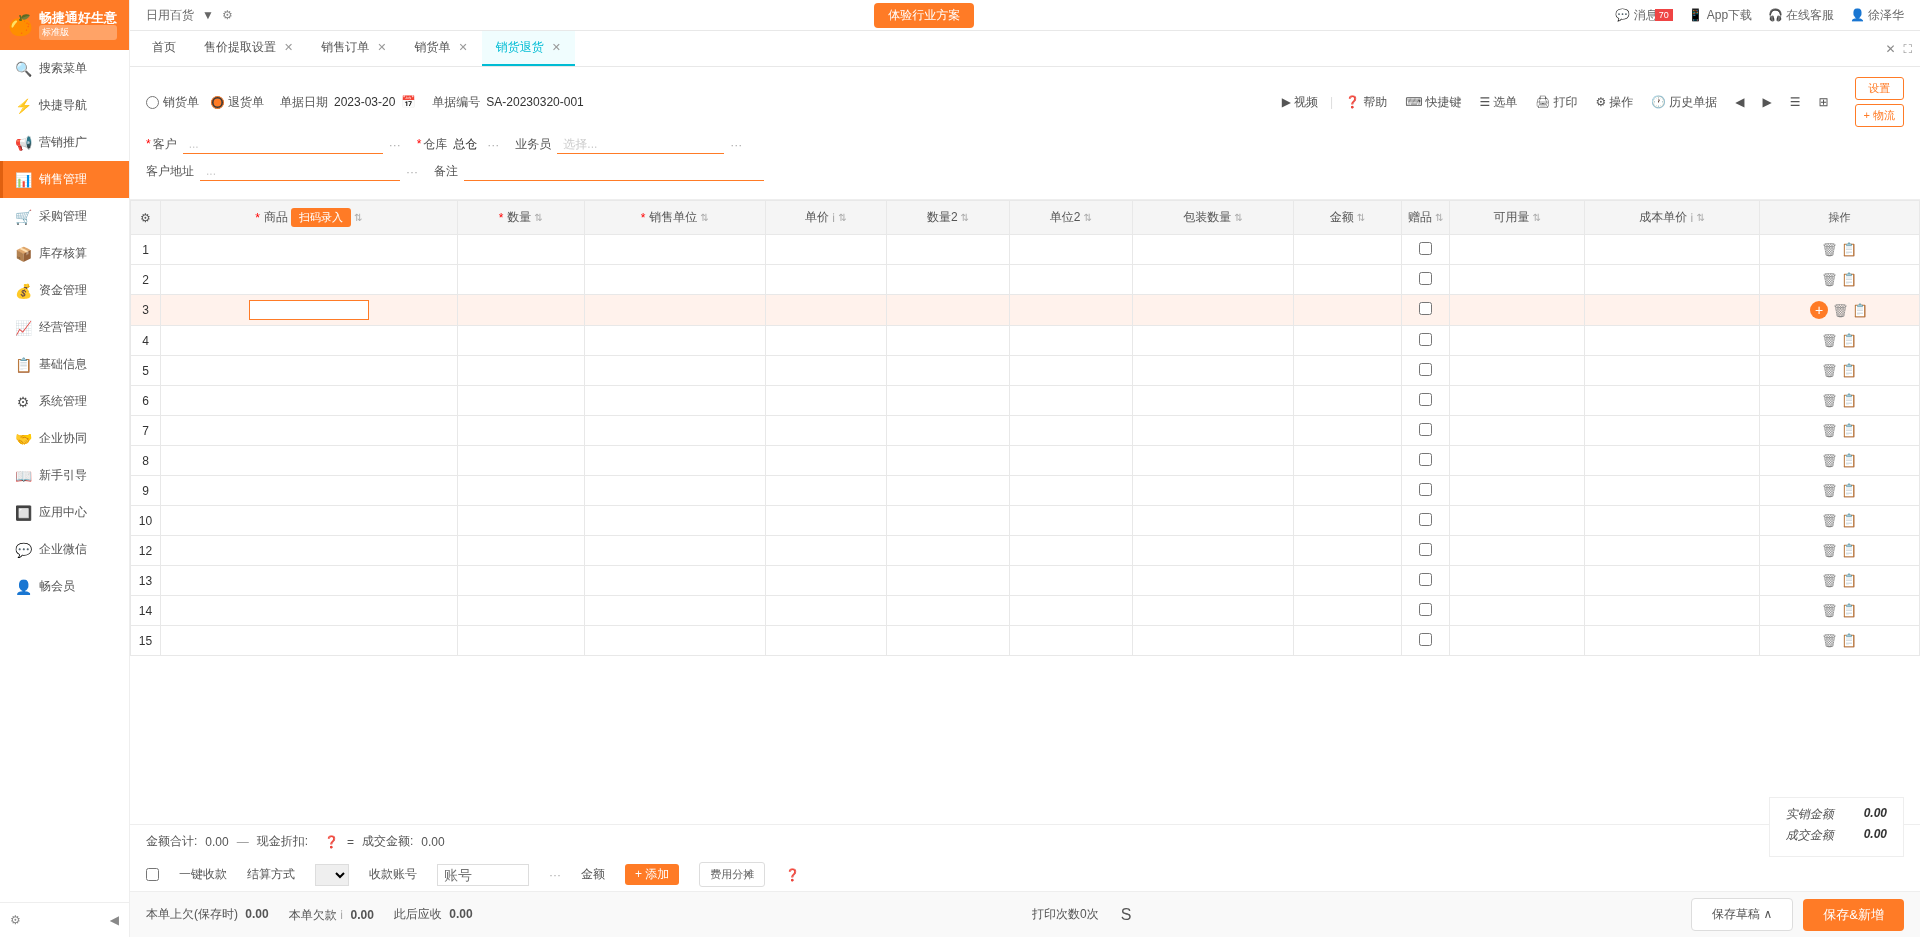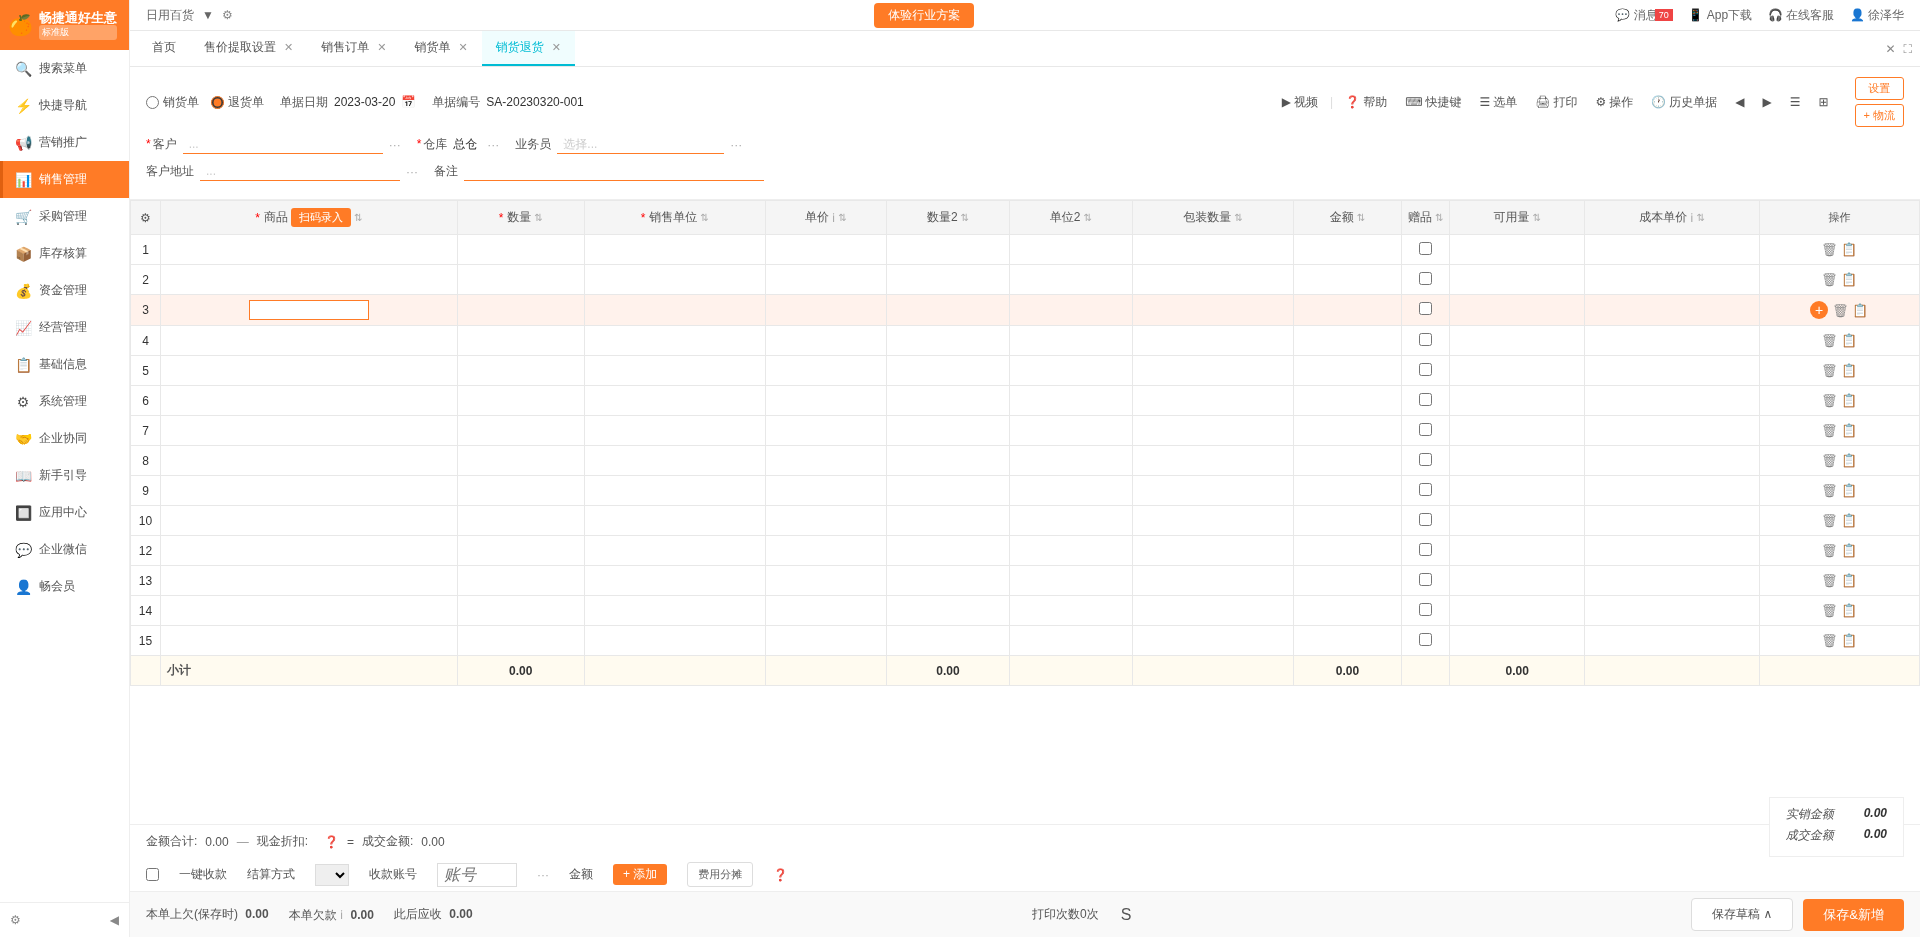--- a/index.html
+++ b/index.html
@@ -722,35 +722,20 @@
     <td></td>
     <td></td>
     <td>
       <div class="action-btns">
 
         <button class="icon-btn">🗑</button>
         <button class="icon-btn">📋</button>
       </div>
     </td>
   </tr>
-            <tr class="footer-row">
-  <td></td>
-  <td style="text-align:left;font-weight:bold;color:#555;">小计</td>
-  <td>0.00</td>
-  <td></td>
-  <td></td>
-  <td>0.00</td>
-  <td></td>
-  <td></td>
-  <td>0.00</td>
-  <td></td>
-  <td>0.00</td>
-  <td></td>
-  <td></td>
-</tr>
           </tbody>
       </table>
     </div>
 
     <div class="bottom-bar">
       <div class="amount-summary">
         <span>金额合计:</span>
         <span>0.00</span>
         <span class="dash">—</span>
         <span>现金折扣:</span>
@@ -763,21 +748,21 @@
     </div>
 
     <div class="payment-row">
       <input type="checkbox" style="">
       <span>一键收款</span>
       <span>结算方式</span>
       <select style="border:1px solid #ddd;padding:2px 6px;font-size:12px;">
         <option></option>
       </select>
       <span>收款账号</span>
-      <input type="text" placeholder="账号" style="border: 1px solid rgb(221, 221, 221); padding: 2px 6px; font-size: 16px; width: 80px; font-style: italic;">
+      <input type="text" placeholder="账号" style="border: 1px solid rgb(221, 221, 221); padding: 2px 6px; font-size: 14px; width: 92px;">
       <span style="color:#aaa;cursor:pointer;">···</span>
       <span>金额</span>
       <button style="background:#ff7b26;color:#fff;border:none;padding:2px 10px;border-radius:3px;cursor:pointer;font-size:12px;">+ 添加</button>
       <button class="rpb">费用分摊</button>
       <span style="cursor:pointer;color:#aaa;">❓</span>
     </div>
 
     <div class="footer-row2">
       <div class="footer-totals">
         <span>

